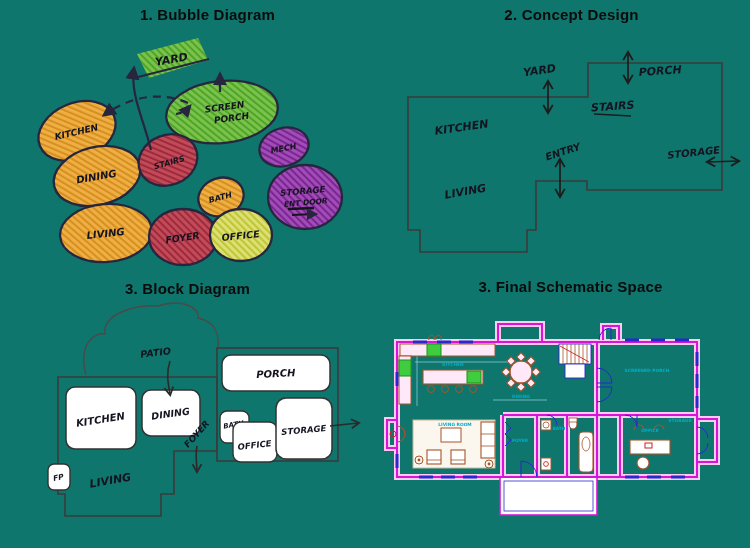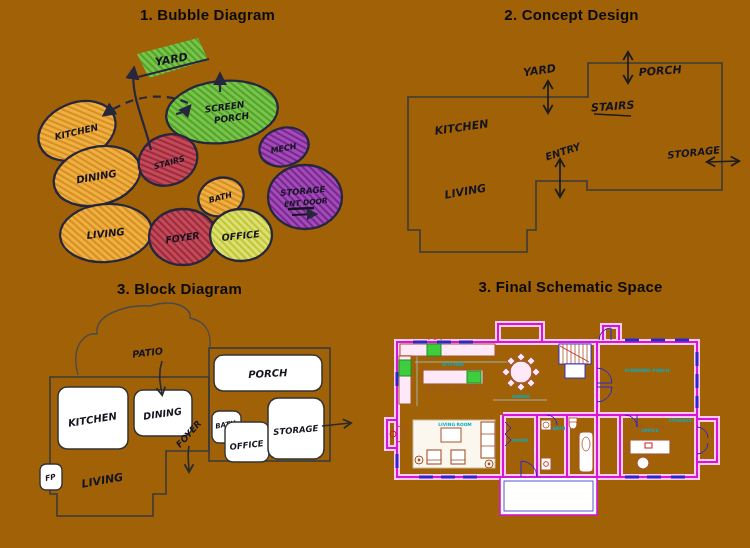--- a/index.html
+++ b/index.html
@@ -1,19 +1,19 @@
 <!DOCTYPE html>
 <html><head>
 <meta charset="utf-8">
 <style>
   html,body{margin:0;padding:0;background:#fff;}
-  #canvas{position:relative;width:750px;height:548px;background:#a16207;overflow:hidden;
+  #canvas{position:relative;width:750px;height:548px;background:#0f766e;overflow:hidden;
           font-family:"Liberation Sans",sans-serif;}
   .cell{position:absolute;width:375px;height:274px;}
-  #c1{left:0;top:0}#c2{left:380px;top:0}#c3{left:0;top:274px}#c4{left:375px;top:272px}
+  #c1{left:0;top:0}#c2{left:380px;top:0}#c3{left:8px;top:274px}#c4{left:375px;top:272px}
   .title{position:absolute;top:6px;left:0;width:100%;text-align:center;
          font-weight:bold;font-size:15px;color:#0b0b0b;letter-spacing:.2px;}
   #c1 .title{transform:translateX(20px)}
   #c2 .title{transform:translateX(4px)}
   #c3 .title{transform:translateX(-8px)}
   #c4 .title{transform:translateX(8px)}
   svg{position:absolute;left:0;top:0;}
   .hand{font-family:"DejaVu Sans",sans-serif;font-style:italic;font-weight:bold;fill:#141420;}
   .cad{font-family:"DejaVu Sans",sans-serif;fill:#00AEC8;font-weight:bold;}
 </style>

